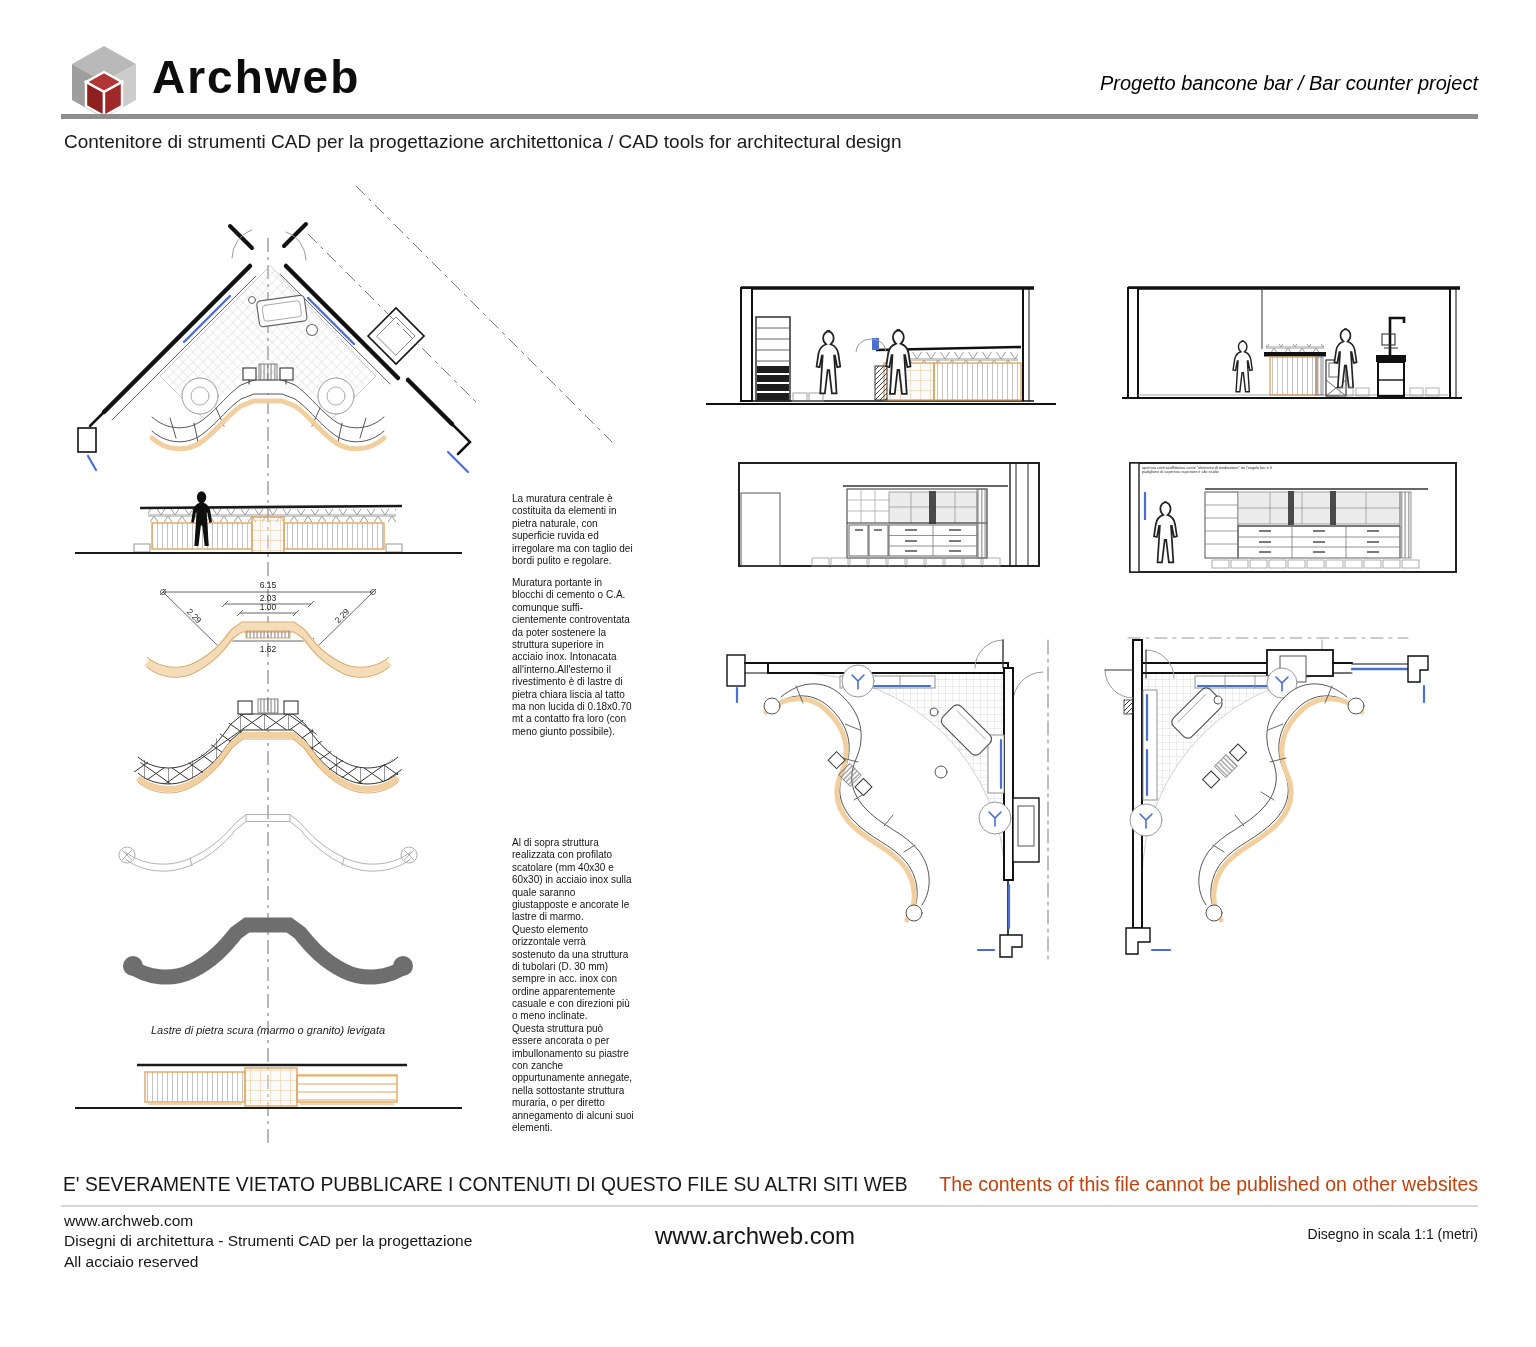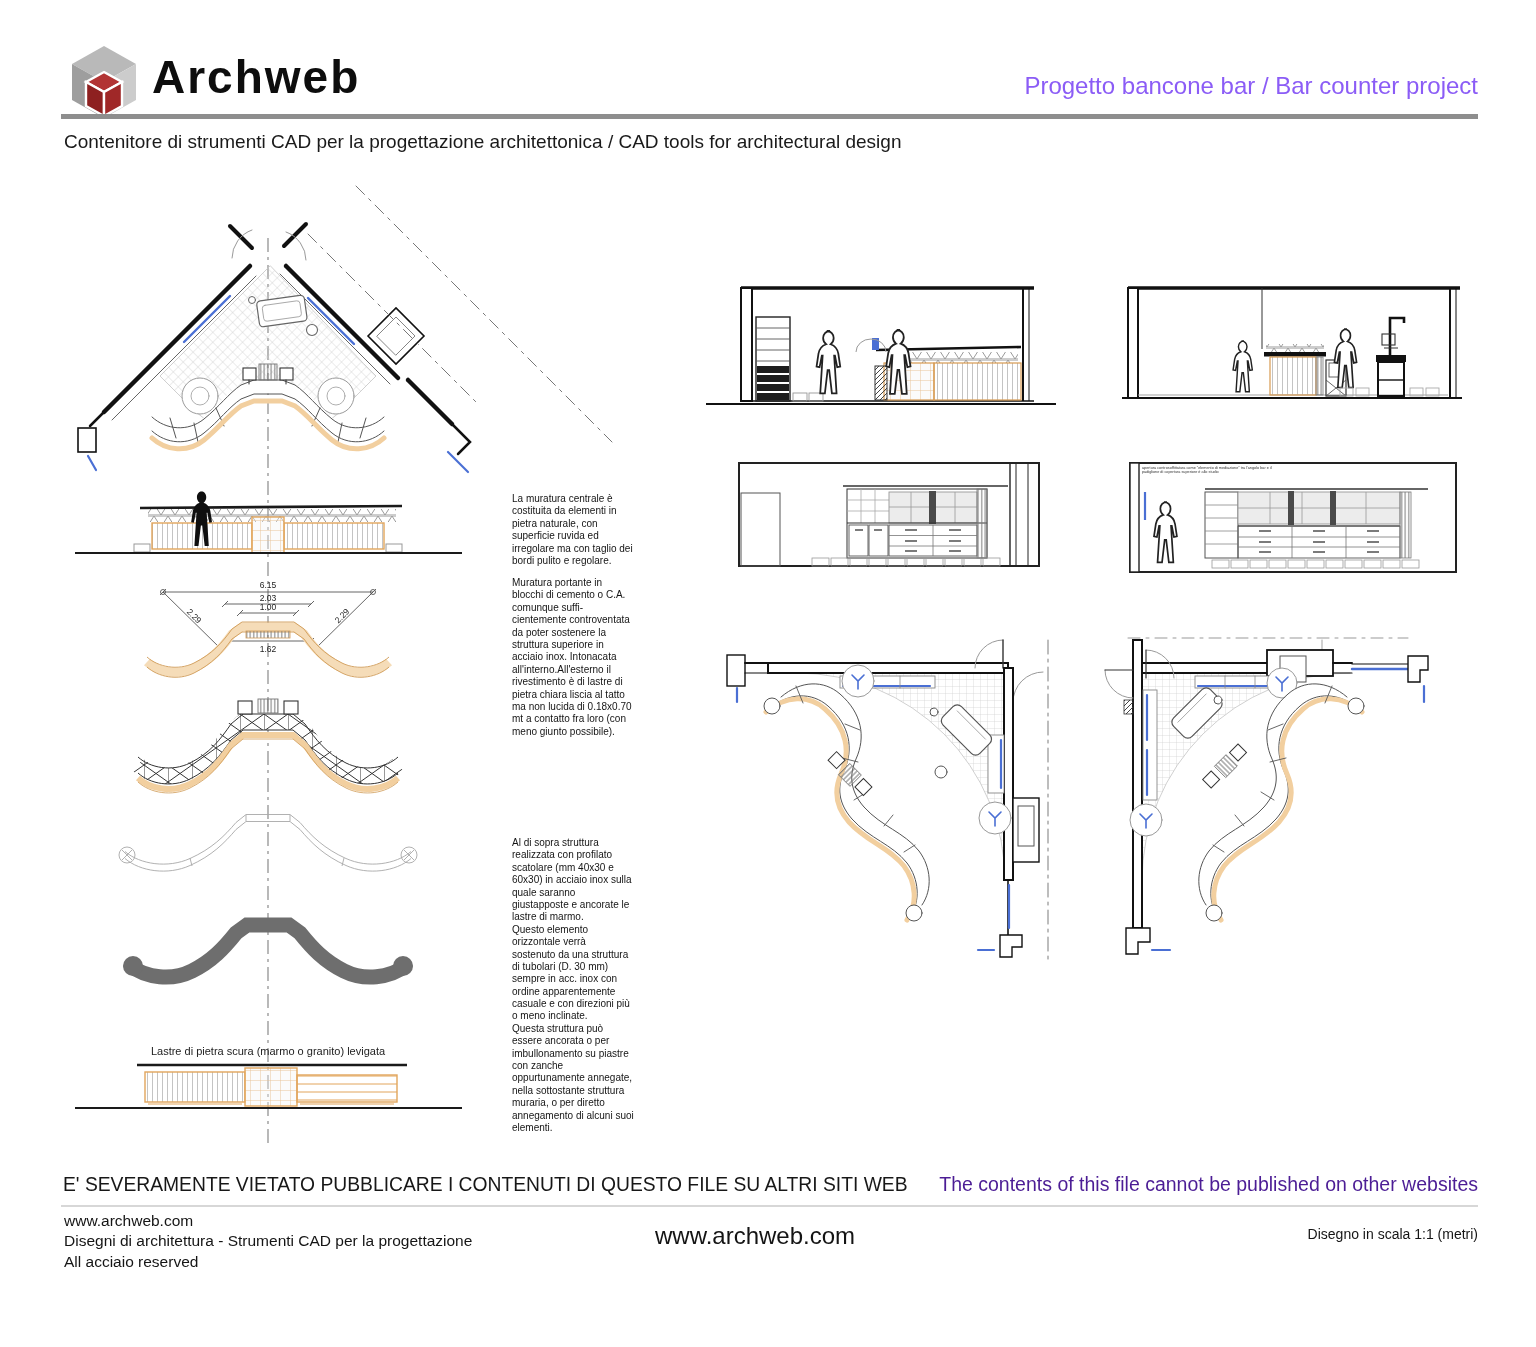--- a/index.html
+++ b/index.html
@@ -1,33 +1,33 @@
 <!DOCTYPE html>
 <html><head>
 <meta charset="utf-8">
 <style>
   html,body{margin:0;padding:0;background:#fff;}
   #sheet{position:relative;width:1536px;height:1347px;background:#fff;overflow:hidden;
          font-family:"Liberation Sans",sans-serif;color:#111;border-radius:17px;}
   .abs{position:absolute;}
   
   #brand{left:152px;top:50px;font-size:46px;font-weight:700;letter-spacing:2px;color:#0d0d0d;}
-  #proj-title{right:58px;top:72px;font-size:24px;color:#8b5cf6;}
+  #proj-title{right:58px;top:72px;font-size:20px;color:#000000;font-style:italic;}
   #header-rule{left:61px;top:114px;width:1417px;height:5px;background:#8e8e8e;}
   #subtitle{left:64px;top:131px;font-size:19px;color:#1a1a1a;text-align:center;}
   
   .note{width:126px;font-size:10px;line-height:1.24;white-space:pre-line;color:#141414;}
   #note1{left:512px;top:493px;}
   #note2{left:512px;top:577px;}
   #note3{left:512px;top:837px;}
-  #slab-caption{left:118px;top:1045px;width:300px;text-align:center;font-size:11px;color:#222;}
+  #slab-caption{left:118px;top:1024px;width:300px;text-align:center;font-size:11px;color:#222;font-style:italic;}
   #micro-note{left:1142px;top:466px;width:132px;font-size:3.8px;line-height:1.1;color:#333;}
   
   #prohib-it{left:63px;top:1172px;font-size:20.5px;color:#171717;transform:scaleX(.94);transform-origin:left top;white-space:nowrap;}
-  #prohib-en{right:58px;top:1173px;font-size:19.5px;color:#4c1d95;white-space:nowrap;}
+  #prohib-en{right:58px;top:1173px;font-size:19.5px;color:#c2410c;white-space:nowrap;}
   #footer-rule{left:61px;top:1205px;width:1417px;height:2px;background:#d7d7d7;}
   #footer-left{left:64px;top:1211px;font-size:15.5px;line-height:1.32;color:#151515;}
   #footer-site-center{left:655px;top:1222px;font-size:24px;color:#141414;}
   #footer-scale{right:58px;top:1226px;font-size:14px;color:#151515;}
   svg text{font-family:"Liberation Sans",sans-serif;}
 </style>
 </head>
 <body>
 
 <div id="sheet">

